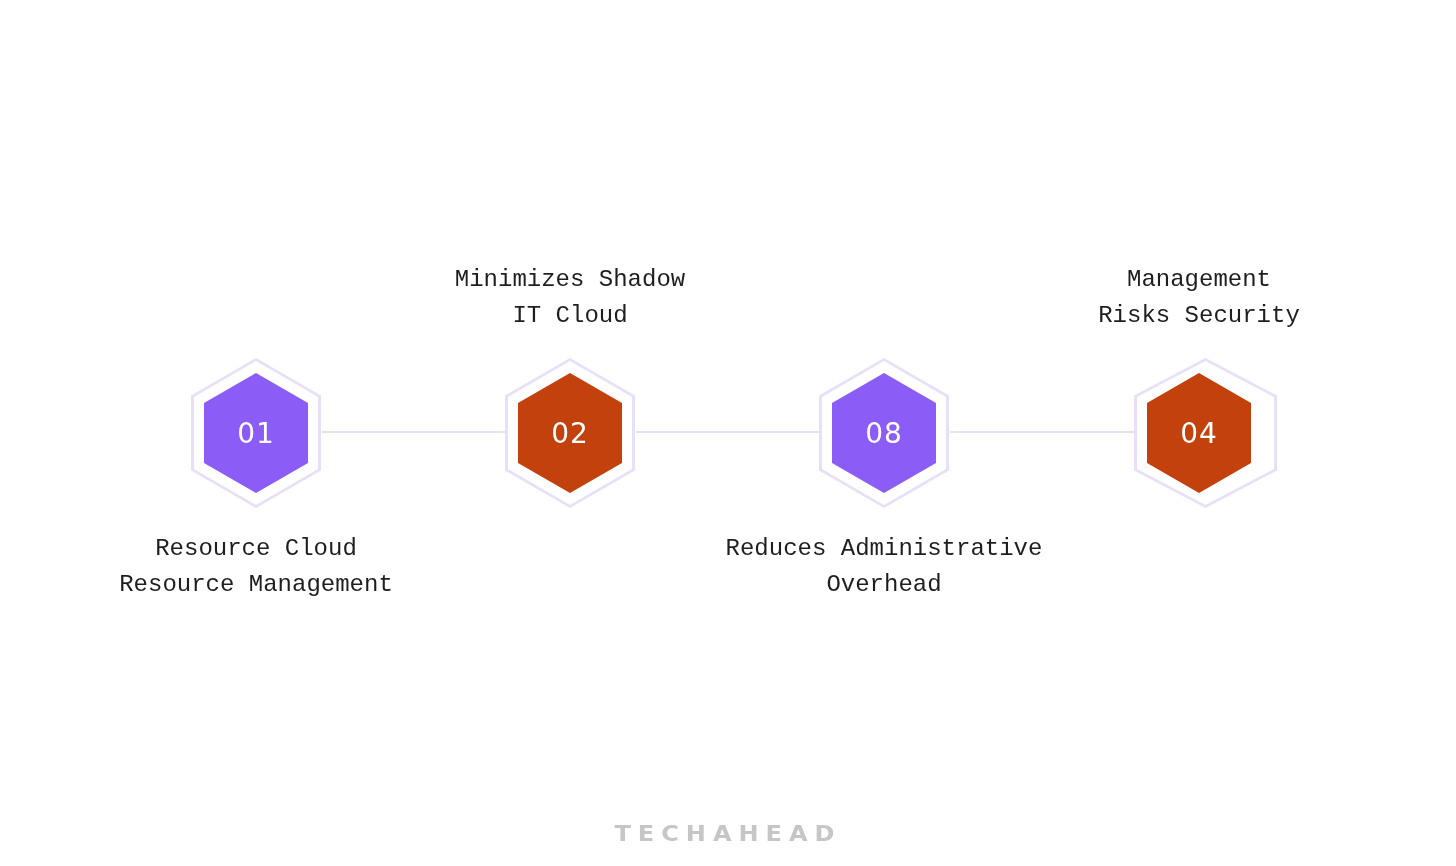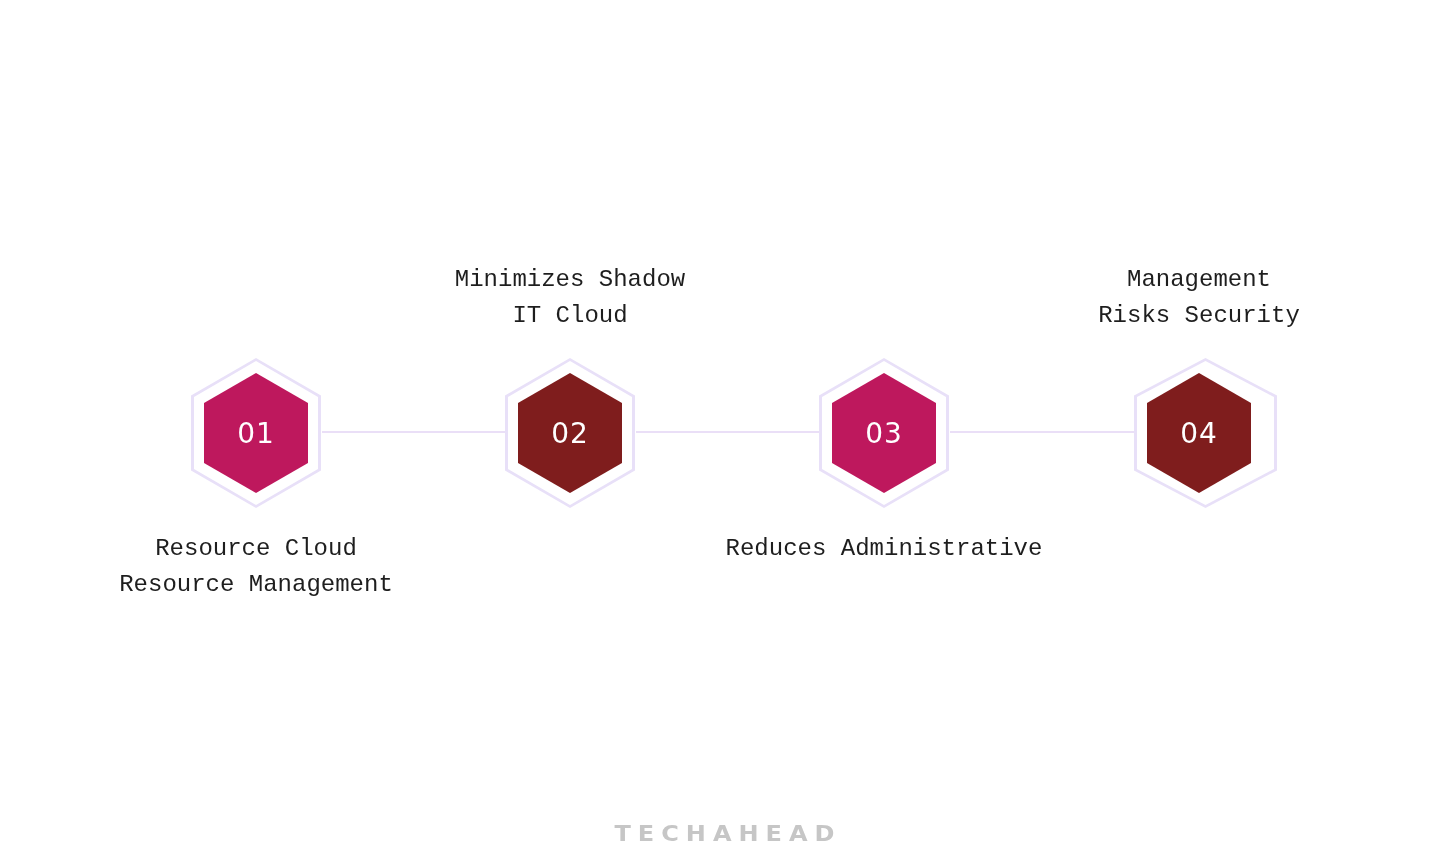--- a/index.html
+++ b/index.html
@@ -54,22 +54,22 @@
   .hex-solid {
     position: absolute;
     left: 13px;
     top: 15px;
     width: 104px;
     height: 120px;
     display: flex;
     align-items: center;
     justify-content: center;
   }
-  .hex-solid.light { background: #be185d; justify-content: center; }
-  .hex-solid.dark  { background: #7f1d1d; }
+  .hex-solid.light { background: #8b5cf6; justify-content: center; }
+  .hex-solid.dark  { background: #c2410c; }
   .num {
     color: #ffffff;
     font-size: 28px;
     font-weight: 400;
     letter-spacing: 1px;
     font-family: "DejaVu Sans", "Liberation Sans", sans-serif;
   }
 
   
   .label {
@@ -127,21 +127,21 @@
     <div class="hex hex-solid dark">
       <span class="num">02</span>
     </div>
   </div>
 
   <div class="hexwrap h3">
     <div class="hex hex-outer">
       <div class="hex-white"></div>
     </div>
     <div class="hex hex-solid light">
-      <span class="num">03</span>
+      <span class="num">08</span>
     </div>
   </div>
 
   <div class="hexwrap h4">
     <div class="hex hex-outer">
       <div class="hex-white"></div>
     </div>
     <div class="hex hex-solid dark">
       <span class="num">04</span>
     </div>
@@ -152,20 +152,21 @@
     <div>Resource Management</div>
   </div>
 
   <div class="label above lp2">
     <div>Minimizes Shadow</div>
     <div>IT Cloud</div>
   </div>
 
   <div class="label below lp3">
     <div>Reduces Administrative</div>
+    <div>Overhead</div>
   </div>
 
   <div class="label above lp4">
     <div>Management</div>
     <div>Risks Security</div>
   </div>
 
   <div class="logo">TECHAHEAD</div>
 
 </div>

